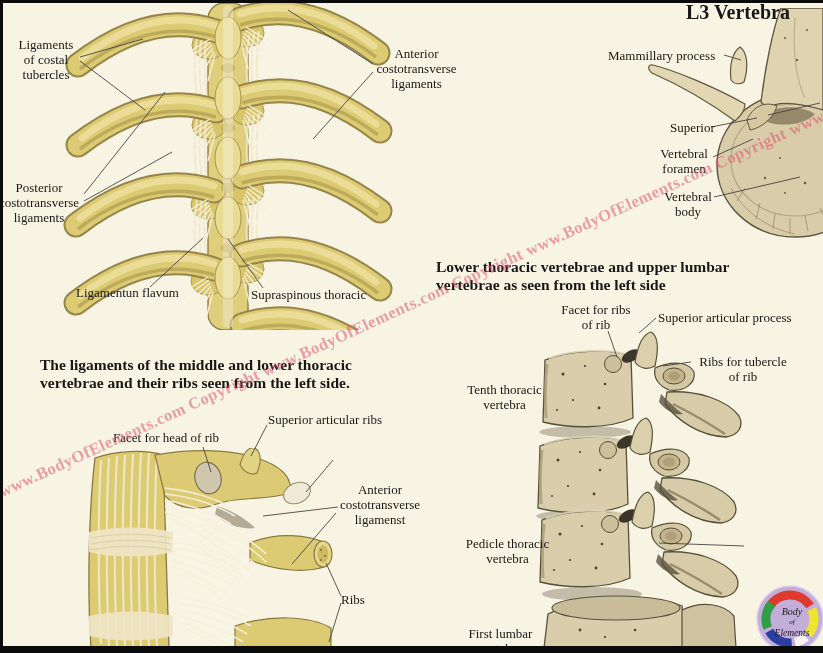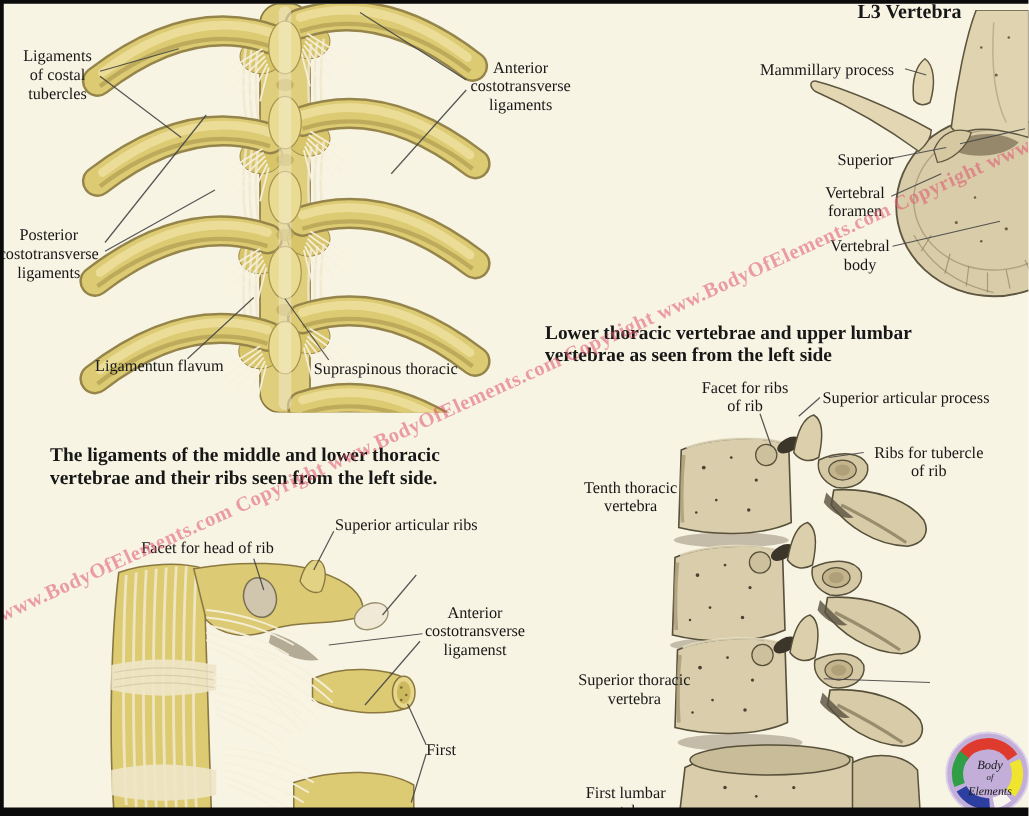--- a/index.html
+++ b/index.html
@@ -5,21 +5,21 @@
   html,body{margin:0;padding:0;background:#fff;}
   .poster{position:relative;width:823px;height:653px;background:#f8f4e4;overflow:hidden;
           font-family:"Liberation Serif",serif;color:#171717;}
   .illu{position:absolute;z-index:1;}
   .leaders{position:absolute;left:0;top:0;z-index:2;pointer-events:none;}
   .label{position:absolute;z-index:3;font-size:13px;line-height:1.17;white-space:pre-line;}
   .nowrap{white-space:nowrap;}
   .center{text-align:center;}
   .title{position:absolute;z-index:3;font-weight:bold;font-size:15.5px;line-height:1.13;
          white-space:pre-line;}
-  .big-title{position:absolute;z-index:3;font-weight:bold;font-size:16px;white-space:nowrap;}
+  .big-title{position:absolute;z-index:3;font-weight:bold;font-size:20px;white-space:nowrap;}
   .watermark{position:absolute;left:-14px;top:488px;width:1150px;z-index:4;
              transform:rotate(-24.6deg);transform-origin:0 0;
              font-weight:bold;font-size:16.5px;letter-spacing:.5px;
              color:rgba(223,82,110,0.55);white-space:nowrap;pointer-events:none;}
   .logo{position:absolute;left:755px;top:584px;z-index:5;}
   .edge{position:absolute;background:#0b0b0b;z-index:6;}
   .edge.top{left:0;top:0;width:823px;height:3px;}
   .edge.left{left:0;top:0;width:3px;height:653px;}
   .edge.bottom{left:0;top:646px;width:823px;height:7px;}
 </style>
@@ -252,33 +252,33 @@
 
   <div class="title" style="left:436px;top:258px;width:306px">Lower thoracic vertebrae and upper lumbar
 vertebrae as seen from the left side</div>
   <div class="label center" style="left:546px;top:302px;width:100px">Facet for ribs
 of rib</div>
   <div class="label nowrap" style="left:658px;top:310px">Superior articular process</div>
   <div class="label center" style="left:692px;top:354px;width:102px">Ribs for tubercle
 of rib</div>
   <div class="label center" style="left:454px;top:382px;width:101px">Tenth thoracic
 vertebra</div>
-  <div class="label center" style="left:457px;top:536px;width:101px">Superior thoracic
+  <div class="label center" style="left:457px;top:536px;width:101px">Pedicle thoracic
 vertebra</div>
   <div class="label center" style="left:450px;top:626px;width:101px">First lumbar
 vertebra</div>
 
   <div class="title" style="left:40px;top:356px;width:346px">The ligaments of the middle and lower thoracic
 vertebrae and their ribs seen from the left side.</div>
   <div class="label nowrap" style="left:113px;top:430px">Facet for head of rib</div>
   <div class="label nowrap" style="left:268px;top:412px">Superior articular ribs</div>
   <div class="label center" style="left:329px;top:482px;width:102px">Anterior
 costotransverse
 ligamenst</div>
-  <div class="label nowrap" style="left:341px;top:592px">First</div>
+  <div class="label nowrap" style="left:341px;top:592px">Ribs</div>
 
   <div class="watermark">t www.BodyOfElements.com Copyright www.BodyOfElements.com Copyright www.BodyOfElements.com Copyright www.BodyOfEl</div>
 
   <svg class="logo" width="70" height="70" viewBox="0 0 70 70">
     <circle cx="35" cy="35" r="33" fill="#c2aed8" stroke="#dcd2ea" stroke-width="1.5"></circle>
     <path d="M14.2,23 A24,24 0 0 1 55.1,21.9" fill="none" stroke="#df3a2e" stroke-width="9"></path>
     <path d="M56.8,25 A24,24 0 0 1 53.4,50.4" fill="none" stroke="#efe52f" stroke-width="9"></path>
     <path d="M51,53 A24,24 0 0 1 40,58.5" fill="none" stroke="#f7f5ee" stroke-width="9"></path>
     <path d="M36.7,59 A24,24 0 0 1 14.2,47" fill="none" stroke="#2c3e9f" stroke-width="9"></path>
     <path d="M12.7,44 A24,24 0 0 1 16.6,19.6" fill="none" stroke="#2f9e46" stroke-width="9"></path>

